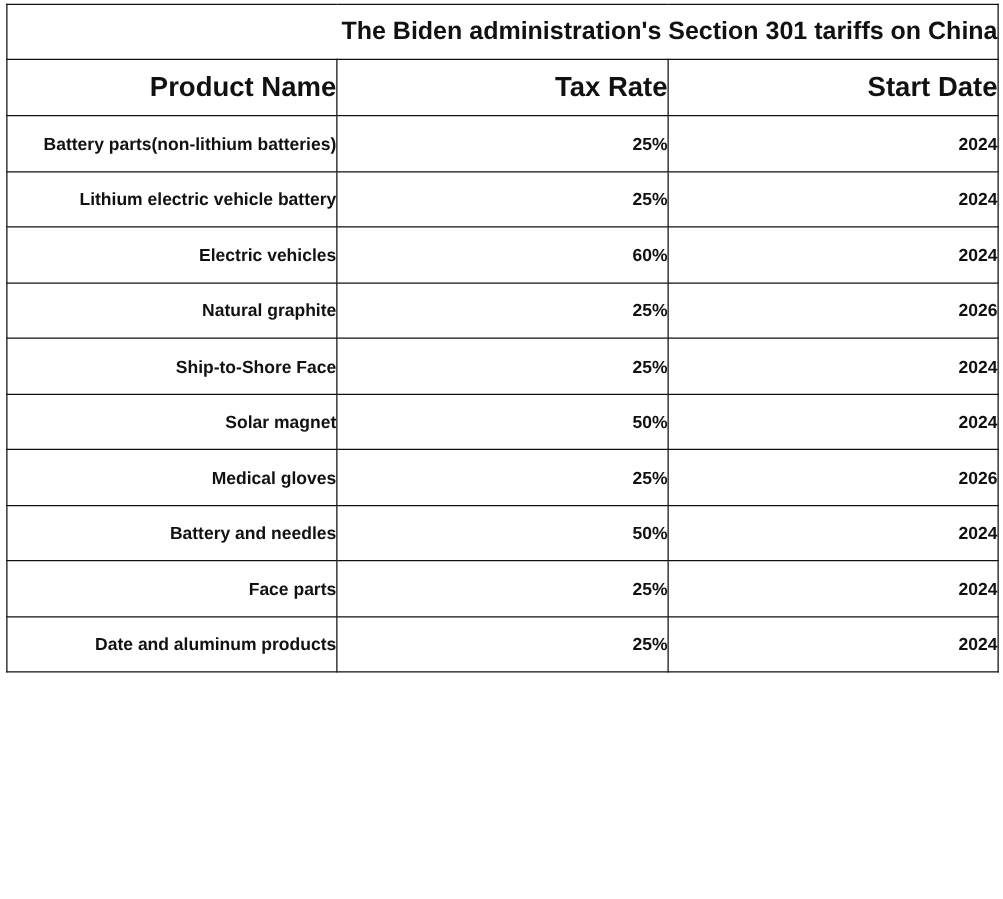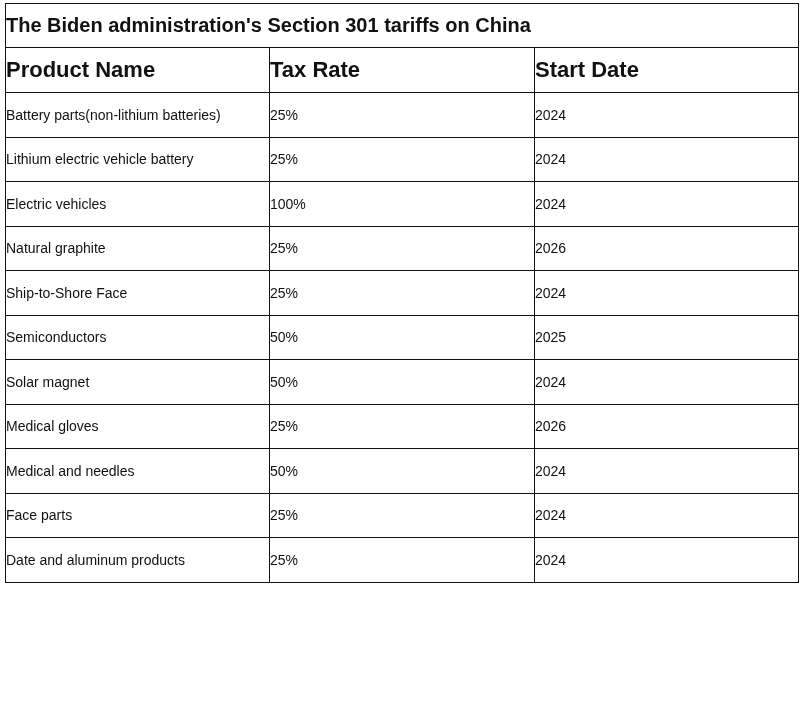--- a/index.html
+++ b/index.html
@@ -18,38 +18,38 @@
     .tariff-table {
       position: absolute;
       left: 5px;
       top: 3px;
       width: 793px;
       border-collapse: collapse;
       table-layout: fixed;
     }
     .tariff-table td, .tariff-table th {
       border: 1.5px solid #111111;
-      text-align: left;
+      text-align: right;
       vertical-align: middle;
       padding: 0;
     }
     .title-cell {
       height: 43px;
       font-size: 20px;
       font-weight: bold;
     }
     .header-cell {
       height: 44px;
       font-size: 22px;
       font-weight: bold;
     }
     .data-cell {
       height: 43.5px;
       font-size: 14px;
-      font-weight: normal;
+      font-weight: bold;
     }
     .col-name { width: 264px; }
     .col-rate { width: 265px; }
     .col-date { width: 264px; }
     .name-left { text-align: left; padding-left: 7px; }
   </style>
 </head>
 <body>
 
 <table class="tariff-table">
@@ -74,50 +74,45 @@
       <td class="data-cell">25%</td>
       <td class="data-cell">2024</td>
     </tr>
     <tr>
       <td class="data-cell name-left">Lithium electric vehicle battery</td>
       <td class="data-cell">25%</td>
       <td class="data-cell">2024</td>
     </tr>
     <tr>
       <td class="data-cell">Electric vehicles</td>
-      <td class="data-cell">100%</td>
+      <td class="data-cell">60%</td>
       <td class="data-cell">2024</td>
     </tr>
     <tr>
       <td class="data-cell">Natural graphite</td>
       <td class="data-cell">25%</td>
       <td class="data-cell">2026</td>
     </tr>
     <tr>
       <td class="data-cell">Ship-to-Shore Face</td>
       <td class="data-cell">25%</td>
       <td class="data-cell">2024</td>
     </tr>
     <tr>
-      <td class="data-cell">Semiconductors</td>
-      <td class="data-cell">50%</td>
-      <td class="data-cell">2025</td>
-    </tr>
-    <tr>
       <td class="data-cell">Solar magnet</td>
       <td class="data-cell">50%</td>
       <td class="data-cell">2024</td>
     </tr>
     <tr>
       <td class="data-cell">Medical gloves</td>
       <td class="data-cell">25%</td>
       <td class="data-cell">2026</td>
     </tr>
     <tr>
-      <td class="data-cell">Medical and needles</td>
+      <td class="data-cell">Battery and needles</td>
       <td class="data-cell">50%</td>
       <td class="data-cell">2024</td>
     </tr>
     <tr>
       <td class="data-cell">Face parts</td>
       <td class="data-cell">25%</td>
       <td class="data-cell">2024</td>
     </tr>
     <tr>
       <td class="data-cell">Date and aluminum products</td>

